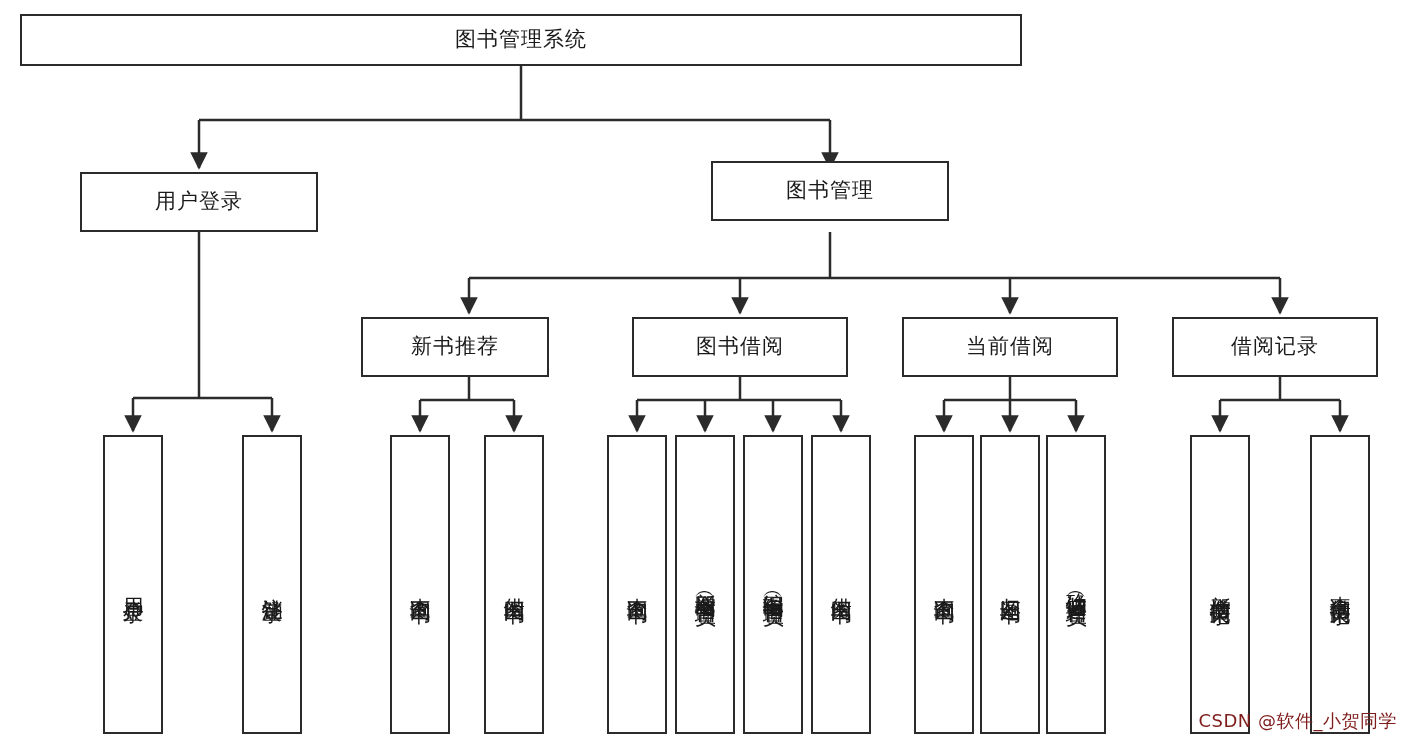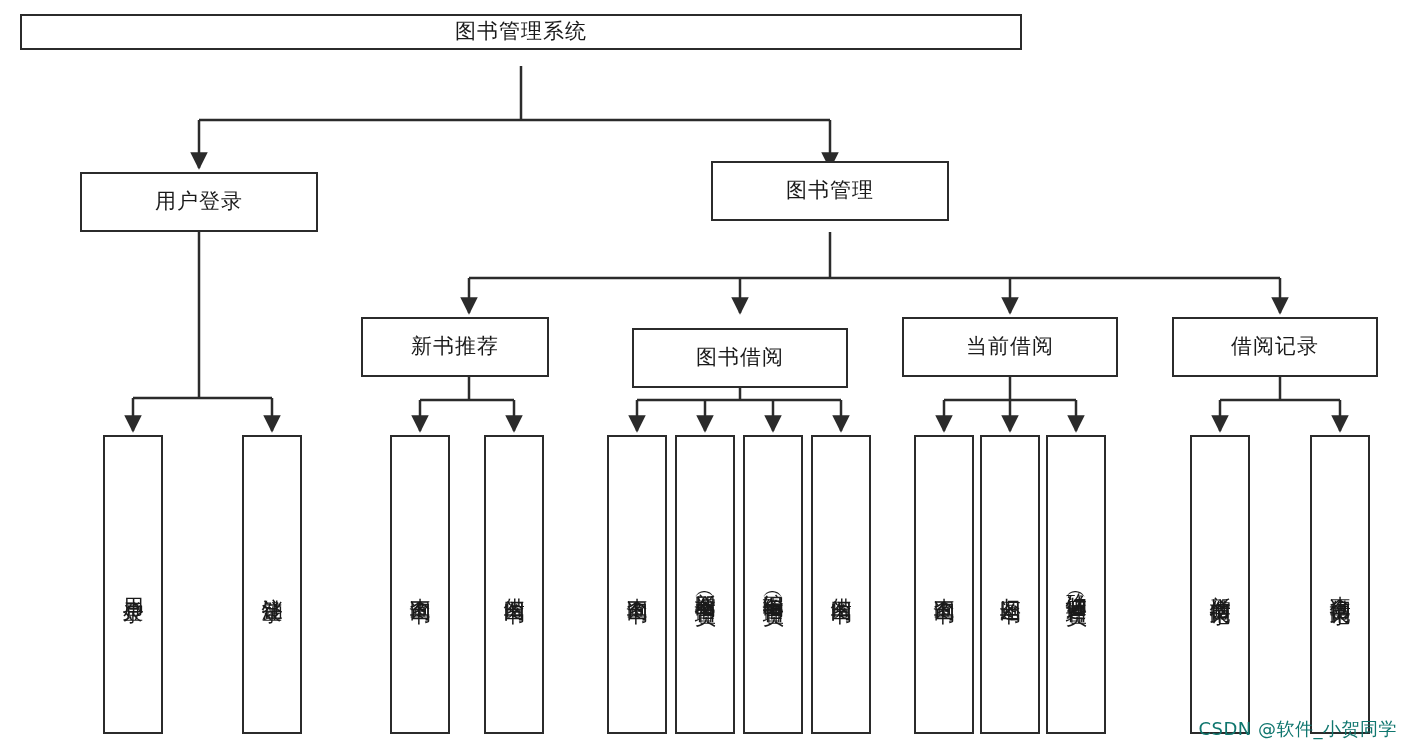--- a/index.html
+++ b/index.html
@@ -53,23 +53,23 @@
   }
   .node.vert .vtext {
     writing-mode: vertical-rl;
     text-orientation: upright;
     display: block;
     max-height: 100%;
   }
   #watermark {
     position: absolute;
     right: 8px;
-    bottom: 6px;
+    bottom: 14px;
     font-size: 18px;
-    color: #0f766e;
+    color: #7f1d1d;
     letter-spacing: 0.5px;
     white-space: nowrap;
     pointer-events: none;
     font-family: "DejaVu Sans", "Liberation Sans", sans-serif;
   }
 </style>
 </head>
 <body>
 
 <div id="diagram-root">
@@ -120,35 +120,35 @@
       <path d="M 1010 400 L 1010 431" marker-end="url(#arrow)"></path>
       <path d="M 1076 400 L 1076 431" marker-end="url(#arrow)"></path>
 
       <path d="M 1280 377 L 1280 400"></path>
       <path d="M 1220 400 L 1340 400"></path>
       <path d="M 1220 400 L 1220 431" marker-end="url(#arrow)"></path>
       <path d="M 1340 400 L 1340 431" marker-end="url(#arrow)"></path>
     </g>
   </svg>
 
-  <div class="node horiz" style="left:20px; top:14px; width:1002px; height:36px;">
+  <div class="node horiz" style="left:20px; top:14px; width:1002px; height:52px;">
     <span>图书管理系统</span>
   </div>
 
   <div class="node horiz" style="left:80px; top:172px; width:238px; height:60px;">
     <span>用户登录</span>
   </div>
   <div class="node horiz" style="left:711px; top:161px; width:238px; height:60px;">
     <span>图书管理</span>
   </div>
 
   <div class="node horiz" style="left:361px; top:317px; width:188px; height:60px;">
     <span>新书推荐</span>
   </div>
-  <div class="node horiz" style="left:632px; top:328px; width:216px; height:60px;">
+  <div class="node horiz" style="left:632px; top:317px; width:216px; height:60px;">
     <span>图书借阅</span>
   </div>
   <div class="node horiz" style="left:902px; top:317px; width:216px; height:60px;">
     <span>当前借阅</span>
   </div>
   <div class="node horiz" style="left:1172px; top:317px; width:206px; height:60px;">
     <span>借阅记录</span>
   </div>
 
   <div class="node vert" style="left:103px; top:435px; width:60px; height:299px;">

